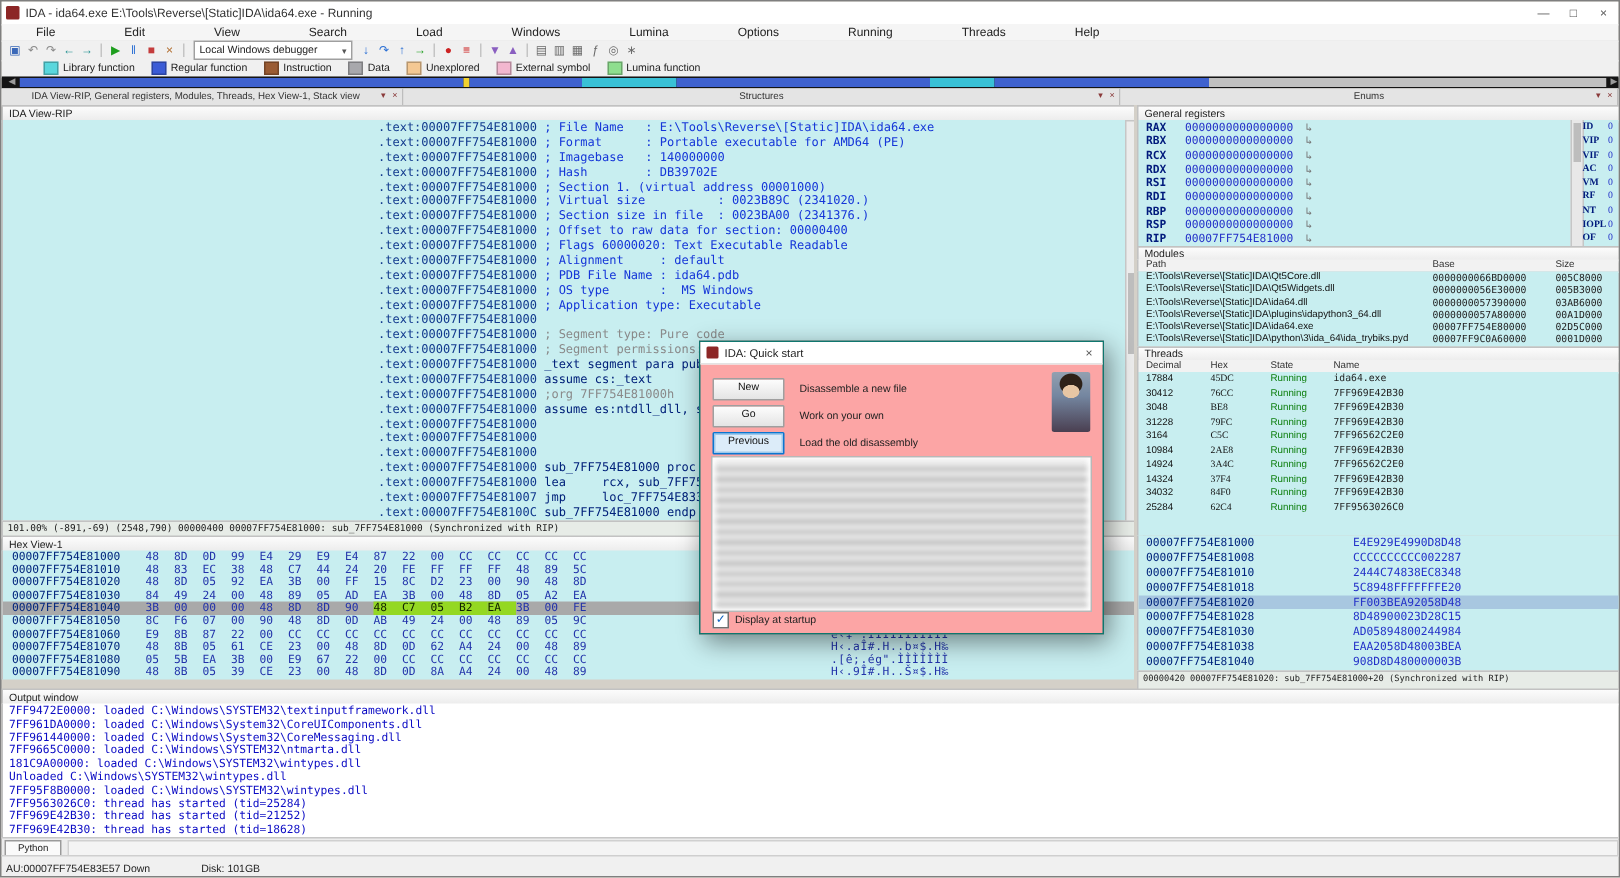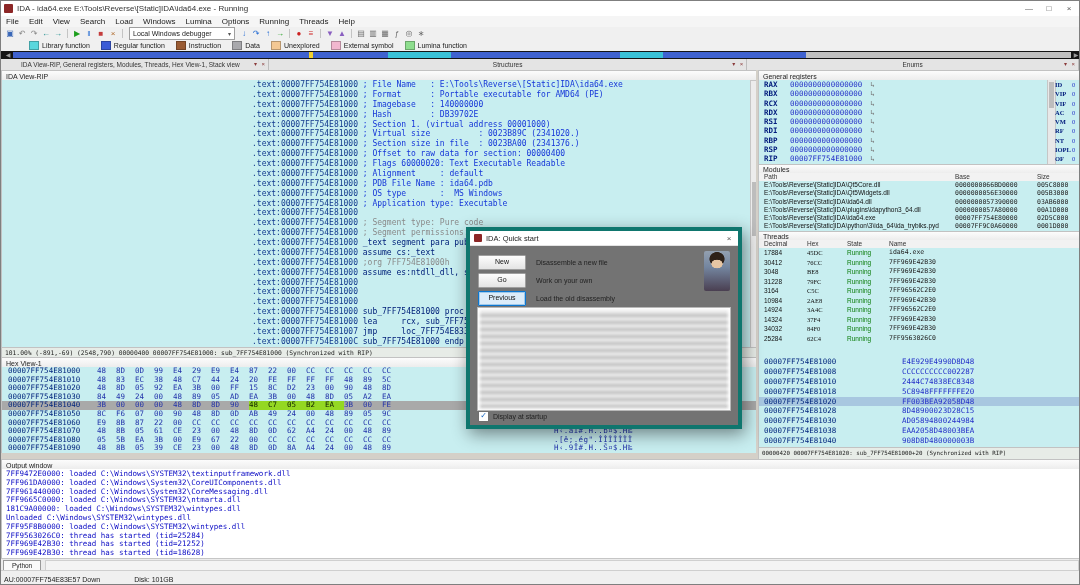--- a/index.html
+++ b/index.html
@@ -10,21 +10,21 @@
   
   #titlebar{position:absolute;left:0;top:0;width:100%;height:15px;background:#ffffff;
             border-bottom:1px solid #dcdcdc;display:flex;align-items:center;font-size:8px}
   #app-icon{width:9px;height:9px;background:#8c2626;border-radius:1px;margin:0 4px 0 3px;flex:none}
   #title-text{color:#333;white-space:nowrap}
   #cap-btns{margin-left:auto;display:flex}
   .cap-btn{width:20px;text-align:center;font-size:8px;color:#555;line-height:15px}
 
   #menubar{position:absolute;left:0;top:15px;width:100%;height:11px;background:#f5f5f5;
            border-bottom:1px solid #e0e0e0;display:flex;align-items:center;font-size:8px}
-  .menu-item{padding:0 5px;color:#222;line-height:11px}
+  .menu-item{padding:0 23px;color:#222;line-height:11px}
 
   #toolbar{position:absolute;left:0;top:26px;width:100%;height:13px;background:#f0f0f0;
            border-bottom:1px solid #d6d6d6;display:flex;align-items:center;padding-left:3px}
   .tb-icon{width:12px;height:11px;font-size:8px;line-height:11px;text-align:center;flex:none}
   .tb-sep{width:1px;height:9px;background:#c4c4c4;margin:0 3px;flex:none}
   .tb-combo{width:98px;height:11px;background:#fff;border:1px solid #9f9f9f;font-size:7px;
             display:flex;align-items:center;justify-content:space-between;padding:0 3px;margin:0 3px;flex:none}
   .combo-arrow{color:#555;font-size:6px}
 
   #legendbar{position:absolute;left:0;top:39px;width:100%;height:11px;background:#f0f0f0;
@@ -142,22 +142,22 @@
   #python-label{background:#fafafa;border:1px solid #9a9a9a;font-size:6.5px;line-height:9px;
                 padding:0 8px;color:#222}
   #python-input{flex:1;height:9px;margin:0 4px;background:#f4f4f4;border:1px solid #d0d0d0}
 
   #statusbar{position:absolute;left:0;top:569px;width:1080px;height:16px;background:#f0f0f0;
              border-top:1px solid #cfcfcf;display:flex;align-items:center;font-size:7px;color:#222}
   #status-au{margin-left:3px}
   #status-disk{margin-left:34px}
 
   
-  #dialog{position:absolute;left:465px;top:226px;width:268px;height:194px;background:#737373;
-          border:4px solid #0f766e;box-shadow:3px 5px 16px rgba(0,0,0,.45);z-index:50}
+  #dialog{position:absolute;left:465px;top:226px;width:268px;height:194px;background:#fca5a5;
+          border:1px solid #0f766e;box-shadow:3px 5px 16px rgba(0,0,0,.45);z-index:50}
   #dlg-title{height:14px;background:#fff;border-bottom:1px solid #e3e3e3;display:flex;
              align-items:center;font-size:7.5px;padding-left:4px;color:#222}
   #dlg-icon{width:8px;height:8px;background:#8c2626;border-radius:1px;margin-right:4px;flex:none}
   #dlg-close{margin-left:auto;width:18px;text-align:center;color:#555;font-size:8px}
   #dlg-rows{padding-top:9px}
   .dlg-row{display:flex;margin:0 0 3px 8px;align-items:center}
   .dlg-btn{display:inline-block;width:46px;height:13px;line-height:12px;text-align:center;
            font-size:7px;background:linear-gradient(#fdfdfd,#e4e4e4);border:1px solid #9f9f9f;
            border-radius:1px;color:#111;flex:none}
   .dlg-btn.focused{border-color:#0b76d0;background:#dcecf9;box-shadow:inset 0 0 0 1px #9fc8ea}

